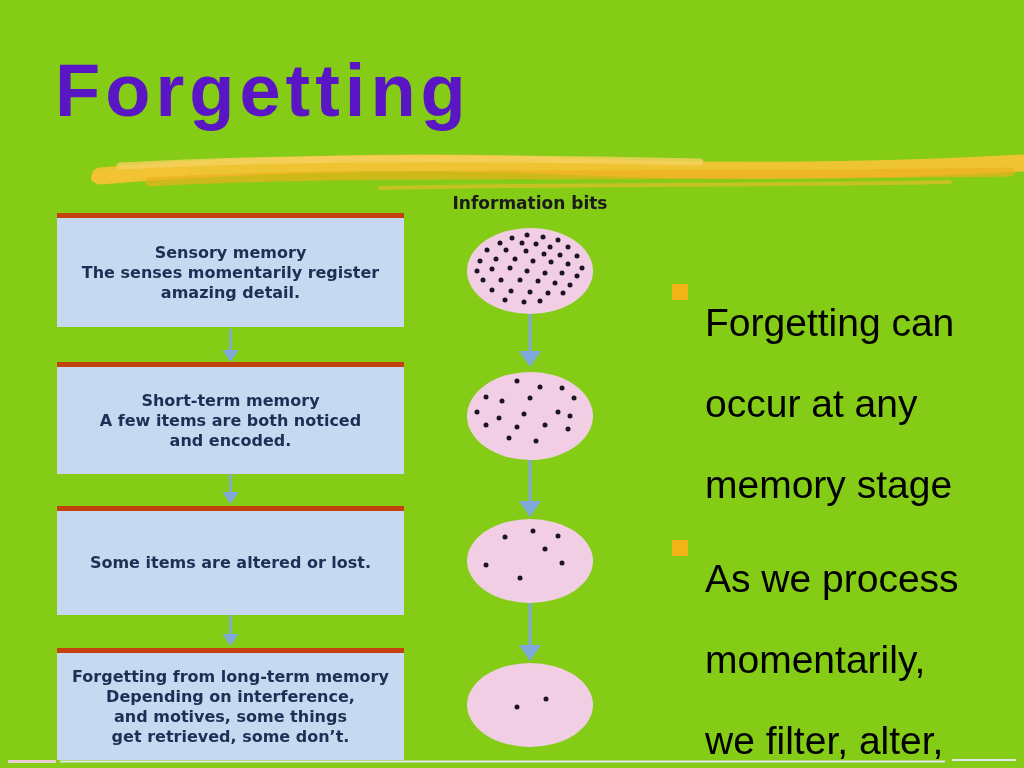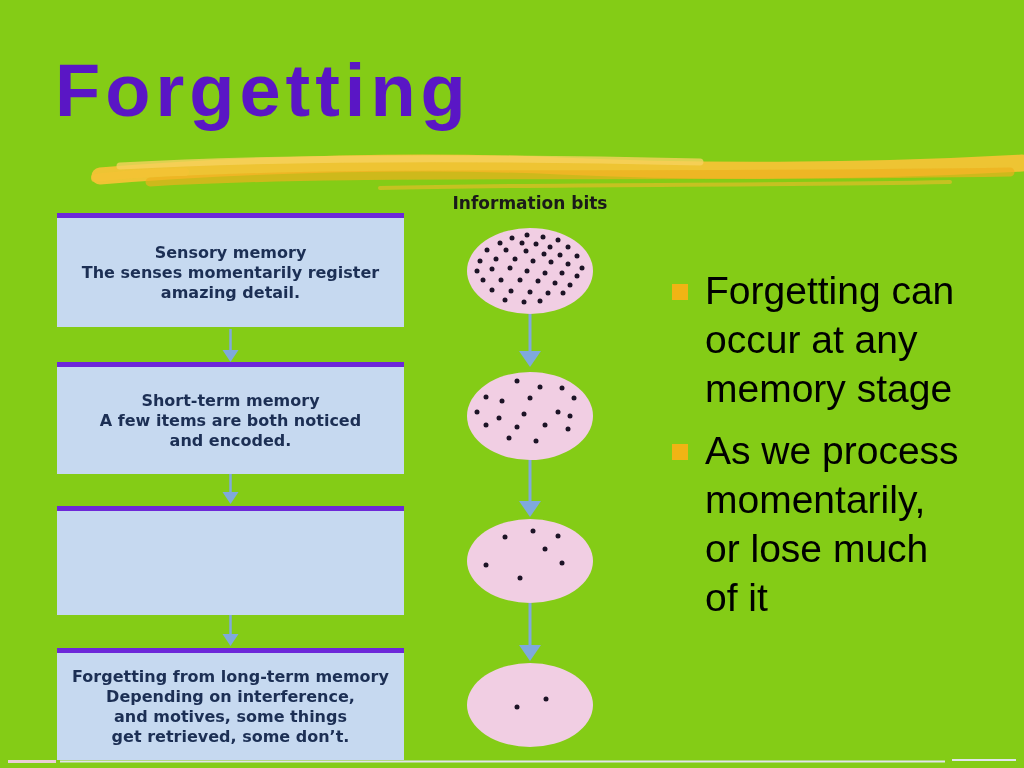--- a/index.html
+++ b/index.html
@@ -11,21 +11,21 @@
   .title{
     position:absolute;left:55px;top:52px;margin:0;
     font-size:74px;line-height:1.05;font-weight:bold;
     letter-spacing:5px;color:#5a16c5;
   }
   
   .overlay{position:absolute;left:0;top:0;width:1024px;height:768px;z-index:1;}
   
   .flow-box{
     position:absolute;left:57px;width:347px;z-index:2;
-    background:#c6d9f0;border-top:5px solid #6d28d9;
+    background:#c6d9f0;border-top:5px solid #c2410c;
     box-sizing:border-box;
     display:flex;flex-direction:column;justify-content:center;align-items:center;
     color:#1c2f54;font-family:"DejaVu Sans","Liberation Sans",sans-serif;
     font-weight:bold;font-size:16px;line-height:20px;text-align:center;
   }
   .fb-title{font-weight:bold;}
   
   .fig-label{
     position:absolute;left:430px;top:193px;width:200px;z-index:2;
     text-align:center;color:#1a1a1a;
@@ -43,21 +43,21 @@
   
   .bullets{position:absolute;left:672px;top:266px;width:345px;z-index:2;}
   .bullet{display:flex;margin-bottom:13px;}
   .bullet-marker{
     flex:0 0 16px;width:16px;height:16px;margin-top:18px;margin-right:17px;
     background:#f0b414;
   }
   .bullet-text{
     color:#000000;font-size:39px;line-height:49px;font-weight:normal;
   }
-  .bullet-text .bl{display:block;}
+  .bullet-text .bl{display:block;margin-top:32px;}
 </style>
 </head>
 <body>
 
 <div class="slide">
 
   <h1 class="title">Forgetting</h1>
 
   <svg class="overlay" viewBox="0 0 1024 768" xmlns="http://www.w3.org/2000/svg">
 
@@ -100,20 +100,21 @@
     <div class="fb-line">amazing detail.</div>
   </div>
 
   <div class="flow-box" style="top:362px;height:112px;">
     <div class="fb-title">Short-term memory</div>
     <div class="fb-line">A few items are both noticed</div>
     <div class="fb-line">and encoded.</div>
   </div>
 
   <div class="flow-box" style="top:506px;height:109px;">
+    <div class="fb-line">Some items are altered or lost.</div>
   </div>
 
   <div class="flow-box" style="top:648px;height:112px;">
     <div class="fb-title">Forgetting from long-term memory</div>
     <div class="fb-line">Depending on interference,</div>
     <div class="fb-line">and motives, some things</div>
     <div class="fb-line">get retrieved, some don’t.</div>
   </div>
 
   <div class="fig-label">Information bits</div>
@@ -204,19 +205,20 @@
         <span class="bl">Forgetting can</span>
         <span class="bl">occur at any</span>
         <span class="bl">memory stage</span>
       </div>
     </div>
     <div class="bullet">
       <span class="bullet-marker"></span>
       <div class="bullet-text">
         <span class="bl">As we process</span>
         <span class="bl">momentarily,</span>
+        <span class="bl">we filter, alter,</span>
         <span class="bl">or lose much</span>
         <span class="bl">of it</span>
       </div>
     </div>
   </div>
 
 </div>
 
 </body></html>

